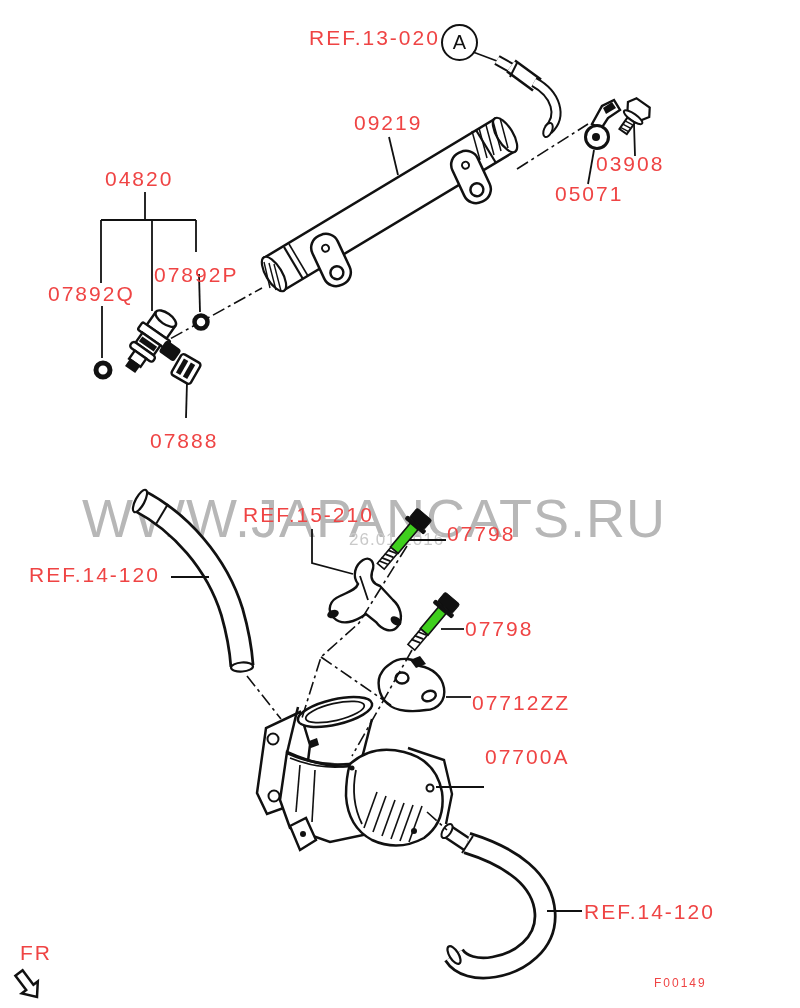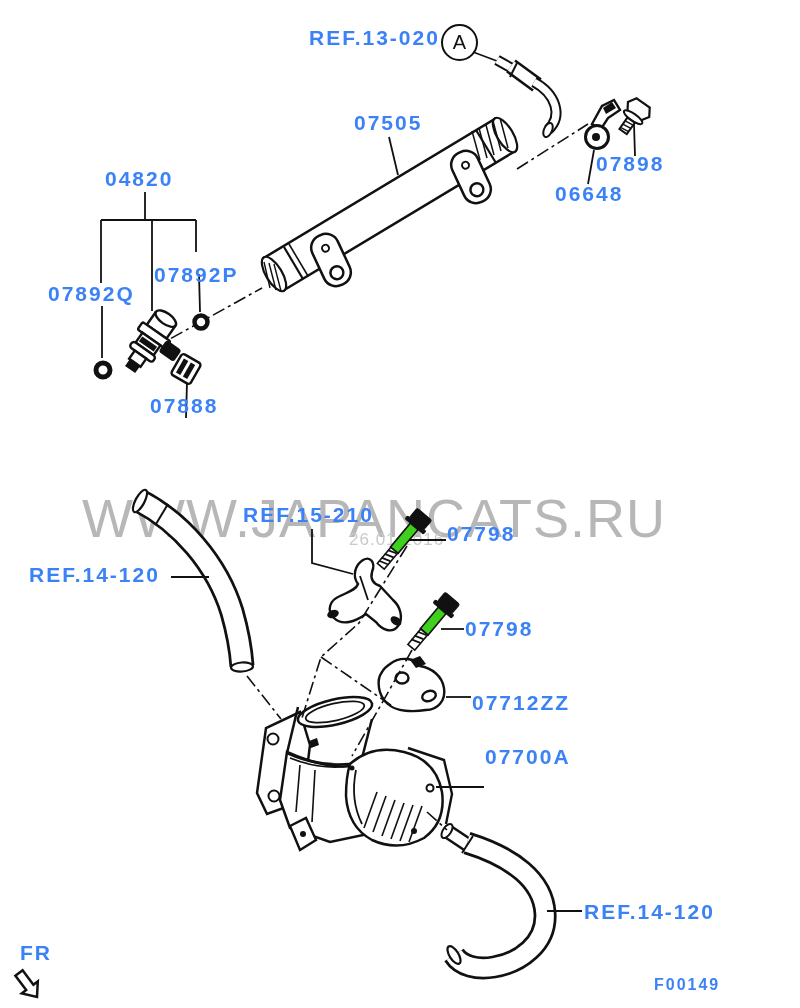--- a/index.html
+++ b/index.html
@@ -1,20 +1,20 @@
 <!DOCTYPE html>
 <html><head>
 <meta charset="utf-8">
 <style>
   html,body{margin:0;padding:0;background:#fff;}
   #canvas{position:relative;width:800px;height:1008px;background:#fff;overflow:hidden;
           font-family:"Liberation Sans",sans-serif;}
-  .lbl{position:absolute;font-size:21px;line-height:1.05;letter-spacing:2px;color:#3b82f6;
-       white-space:nowrap;font-weight:bold;}
-  .small{font-size:16px;letter-spacing:2px;text-align:right;}
+  .lbl{position:absolute;font-size:21px;line-height:1.05;letter-spacing:2px;color:#ef4444;
+       white-space:nowrap;}
+  .small{font-size:12px;letter-spacing:2px;text-align:right;}
   #watermark{position:absolute;left:82px;top:487px;font-size:54px;letter-spacing:1px;
              color:#b7b7b7;white-space:nowrap;z-index:0;}
   #datestamp{position:absolute;left:349px;top:530px;font-size:17px;letter-spacing:1px;
              color:#c9c9c9;white-space:nowrap;z-index:0;}
   #circleA{position:absolute;left:441px;top:24px;width:33px;height:33px;border:2.5px solid #111;
            border-radius:50%;display:flex;align-items:center;justify-content:center;
            font-size:20px;color:#111;z-index:3;}
   svg{position:absolute;left:0;top:0;z-index:1;}
   .lbl{z-index:2;}
 </style>
@@ -219,27 +219,27 @@
       <line x1="425" y1="648" x2="434" y2="645" stroke-width="1.8"></line>
     </g>
 
     <polygon points="15.4,975.7 26.2,990.1 21.8,993.4 37,997 37.8,981.4 33.4,984.7 22.6,970.3" fill="#fff" stroke="#111" stroke-width="2.5"></polygon>
   </svg>
 
   <div class="lbl" style="left:309px;top:27px">REF.13-020</div>
   <div id="circleA">
       <span>A</span>
     </div>
-  <div class="lbl" style="left:354px;top:112px">07505</div>
-  <div class="lbl" style="left:596px;top:153px">07898</div>
-  <div class="lbl" style="left:555px;top:183px">06648</div>
+  <div class="lbl" style="left:354px;top:112px">09219</div>
+  <div class="lbl" style="left:596px;top:153px">03908</div>
+  <div class="lbl" style="left:555px;top:183px">05071</div>
   <div class="lbl" style="left:105px;top:168px">04820</div>
   <div class="lbl" style="left:154px;top:264px">07892P</div>
   <div class="lbl" style="left:48px;top:283px">07892Q</div>
-  <div class="lbl" style="left:150px;top:395px">07888</div>
+  <div class="lbl" style="left:150px;top:430px">07888</div>
   <div class="lbl" style="left:243px;top:504px">REF.15-210</div>
   <div class="lbl" style="left:447px;top:523px">07798</div>
   <div class="lbl" style="left:465px;top:618px">07798</div>
   <div class="lbl" style="left:29px;top:564px">REF.14-120</div>
   <div class="lbl" style="left:472px;top:692px">07712ZZ</div>
   <div class="lbl" style="left:485px;top:746px">07700A</div>
   <div class="lbl" style="left:584px;top:901px">REF.14-120</div>
   <div class="lbl small" style="left:654px;top:977px">F00149</div>
   <div class="lbl" style="left:20px;top:942px">FR</div>
 

